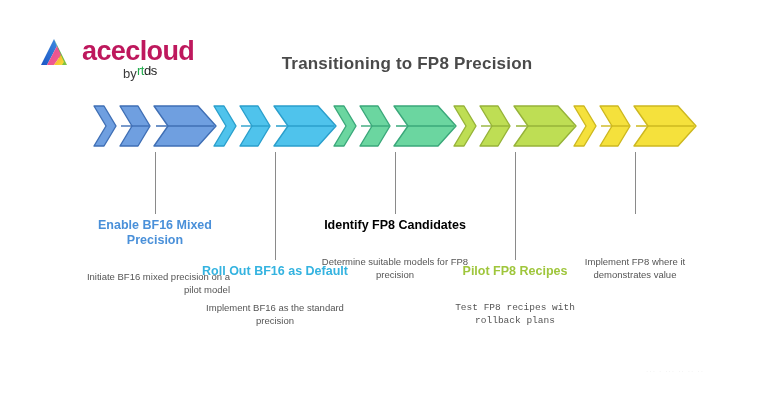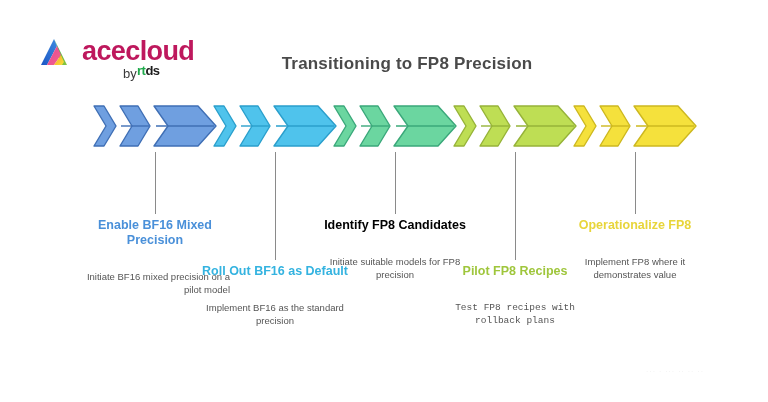--- a/index.html
+++ b/index.html
@@ -54,21 +54,21 @@
     top: 30px;
     font-size: 13px;
     color: #3a3a3a;
     font-weight: 400;
   }
   .logo-rtds {
     position: absolute;
     left: 97px;
     top: 27px;
     font-size: 13px;
-    font-weight: 700;
+    font-weight: 400;
     letter-spacing: -0.5px;
     white-space: nowrap;
   }
   .logo-rtds .rt { color: #1faa4b; }
   .logo-rtds .ds { color: #1b1b1b; }
 
   
   .title {
     position: absolute;
     left: 0;
@@ -214,21 +214,21 @@
               <polygon points="4,6 14,6 26,26 14,46 4,46 16,26" fill="#6bd6a0"></polygon>
               <polygon points="30,6 48,6 60,26 48,46 30,46 42,26" fill="#6bd6a0"></polygon>
               <polygon points="64,6 108,6 126,26 108,46 64,46 78,26" fill="#6bd6a0"></polygon>
               <line x1="31" y1="26" x2="59" y2="26"></line>
               <line x1="66" y1="26" x2="124" y2="26"></line>
             </g>
           </svg>
         </div>
         <div class="connector" style="top: 52px; height: 62px; background: rgb(138, 138, 138);"></div>
         <div class="label" style="top: 118px; color: #000000;">Identify FP8 Candidates</div>
-        <div class="desc" style="top: 155px; color: rgb(85, 85, 85);">Initiate suitable models for FP8 precision</div>
+        <div class="desc" style="top: 155px; color: rgb(85, 85, 85);">Determine suitable models for FP8 precision</div>
       </div>
       <div class="stage" style="left: 440px;">
         <div class="arrows">
           <svg width="130" height="52" viewBox="0 0 130 52" xmlns="http://www.w3.org/2000/svg">
             <g stroke="#96b338" stroke-width="1.4" stroke-linejoin="round">
               <polygon points="4,6 14,6 26,26 14,46 4,46 16,26" fill="#bede54"></polygon>
               <polygon points="30,6 48,6 60,26 48,46 30,46 42,26" fill="#bede54"></polygon>
               <polygon points="64,6 108,6 126,26 108,46 64,46 78,26" fill="#bede54"></polygon>
               <line x1="31" y1="26" x2="59" y2="26"></line>
               <line x1="66" y1="26" x2="124" y2="26"></line>
@@ -245,20 +245,19 @@
             <g stroke="#cdb81f" stroke-width="1.4" stroke-linejoin="round">
               <polygon points="4,6 14,6 26,26 14,46 4,46 16,26" fill="#f5e13c"></polygon>
               <polygon points="30,6 48,6 60,26 48,46 30,46 42,26" fill="#f5e13c"></polygon>
               <polygon points="64,6 108,6 126,26 108,46 64,46 78,26" fill="#f5e13c"></polygon>
               <line x1="31" y1="26" x2="59" y2="26"></line>
               <line x1="66" y1="26" x2="124" y2="26"></line>
             </g>
           </svg>
         </div>
         <div class="connector" style="top: 52px; height: 62px; background: rgb(138, 138, 138);"></div>
-        <div class="label" style="top: 118px; color: rgb(232, 213, 58);">Operationalize FP8</div>
         <div class="desc" style="top: 155px; color: rgb(85, 85, 85);">Implement FP8 where it demonstrates value</div>
       </div>
     </div>
 
   <div class="faint-artifact">···  ·   ··· ··  ··   ··</div>
 
 </div>
 
 </body></html>

